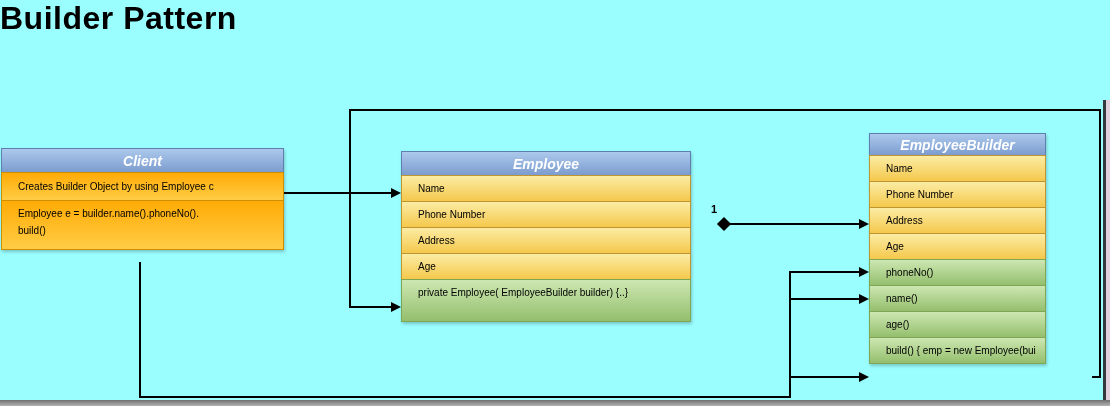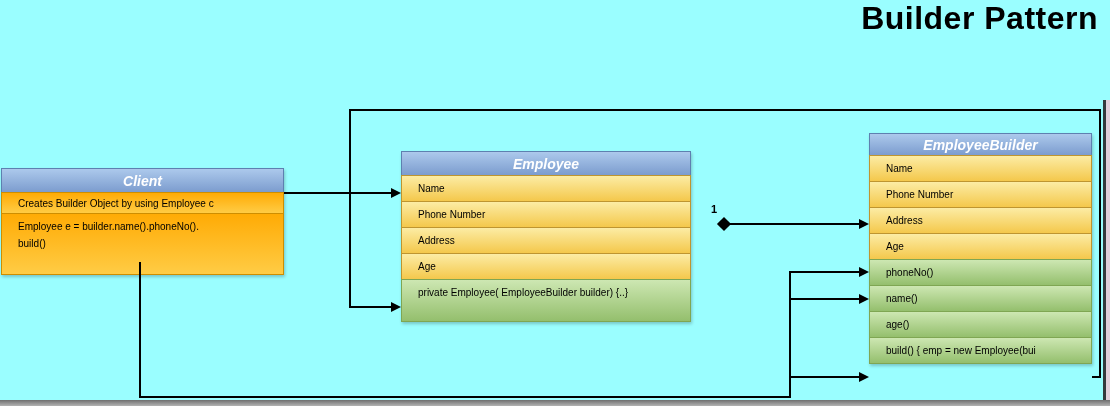--- a/index.html
+++ b/index.html
@@ -3,77 +3,77 @@
 <meta charset="utf-8">
 <style>
   html,body{margin:0;padding:0}
   body{
     width:1110px;height:406px;position:relative;overflow:hidden;
     background:#9AFEFF;
     font-family:"Liberation Sans",sans-serif;
     color:#000;
   }
   .title{
-    position:absolute;left:12px;top:2;width:1086px;text-align:right;
+    position:absolute;left:0;top:2;width:1086px;text-align:left;
     font-size:32px;font-weight:bold;letter-spacing:.5px;
   }
   .box{position:absolute;box-shadow:1px 2px 3px rgba(0,0,0,.22)}
   .hdr{
     box-sizing:border-box;border:1px solid #5E80B0;
     background:linear-gradient(#ACC9EC,#7C9CCE);
     color:#fff;font-weight:bold;font-style:italic;font-size:14px;
     display:flex;align-items:center;justify-content:center;
   }
   .row{
     box-sizing:border-box;margin-top:-1px;padding:0 16px;font-size:10px;
     display:flex;align-items:center;overflow:hidden;white-space:pre-line;
     line-height:17px;
   }
   .row.y{border:1px solid #BE9530;background:linear-gradient(#FCECA4,#F4C84C)}
   .row.g{border:1px solid #7FA653;background:linear-gradient(#CDE7B2,#94BF6D)}
   .row.o{border:1px solid #CE8E00;background:linear-gradient(#FFAB05,#FFCC45)}
   .row.top{align-items:flex-start;padding-top:4px}
   .row.nowrap{white-space:nowrap}
-  .h23{height:23px}.h25{height:25px}.h27{height:27px}.h29{height:22px}
-  .h43{height:43px}.h50{height:62px}.h54{height:54px}
+  .h23{height:23px}.h25{height:25px}.h27{height:27px}.h29{height:29px}
+  .h43{height:43px}.h50{height:50px}.h54{height:54px}
   .line{position:absolute;background:#000}
   .arrow-r{
     position:absolute;width:0;height:0;
     border-top:5px solid transparent;border-bottom:5px solid transparent;
     border-left:10px solid #000;
   }
   .diamond{position:absolute;width:10px;height:10px;background:#000;transform:rotate(45deg)}
   .mult{position:absolute;font-size:11px;font-weight:bold;width:17px;text-align:right}
   .edge-bottom{position:absolute;left:0;top:400px;width:1110px;height:6px;
     background:linear-gradient(#6F6F6F,#B3B3B3)}
   .edge-right-dark{position:absolute;left:1103px;top:100px;width:3px;height:300px;background:#34393D}
   .edge-right-light{position:absolute;left:1106px;top:100px;width:4px;height:300px;background:#E2D0DC}
 </style>
 </head>
 <body>
 
 <div class="title">Builder Pattern</div>
 
-<div class="box" style="left:1px;top:168px;width:283px">
+<div class="box" style="left:1px;top:148px;width:283px">
   <div class="hdr h25">Client</div>
   <div class="row o nowrap h29">Creates Builder Object by using Employee c</div>
   <div class="row o top h50">Employee e = builder.name().phoneNo().
 build()</div>
 </div>
 
 <div class="box" style="left:401px;top:151px;width:290px">
   <div class="hdr h25">Employee</div>
   <div class="row y h27">Name</div>
   <div class="row y h27">Phone Number</div>
   <div class="row y h27">Address</div>
   <div class="row y h27">Age</div>
   <div class="row g top h43">private Employee( EmployeeBuilder builder) {..}</div>
 </div>
 
-<div class="box" style="left:869px;top:133px;width:223px">
+<div class="box" style="left:869px;top:133px;width:177px">
   <div class="hdr h23">EmployeeBuilder</div>
   <div class="row y h27">Name</div>
   <div class="row y h27">Phone Number</div>
   <div class="row y h27">Address</div>
   <div class="row y h27">Age</div>
   <div class="row g h27">phoneNo()</div>
   <div class="row g h27">name()</div>
   <div class="row g h27">age()</div>
   <div class="row g nowrap h27">build() { emp = new Employee(bui</div>
 </div>

